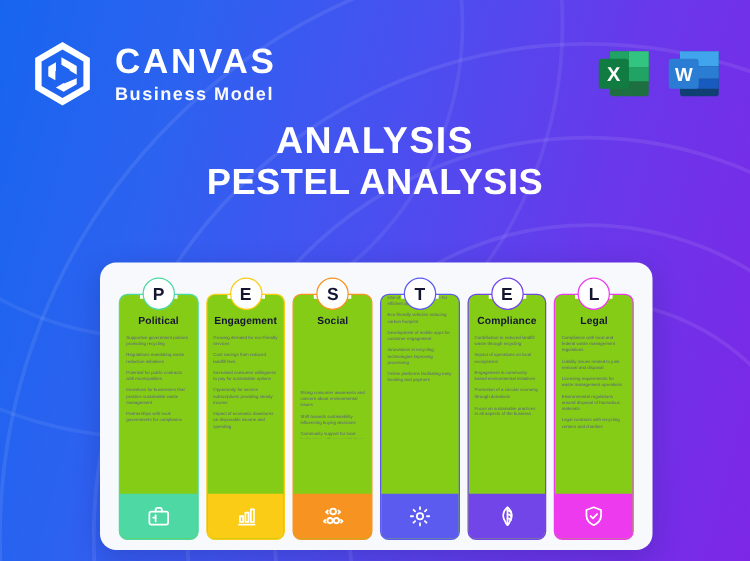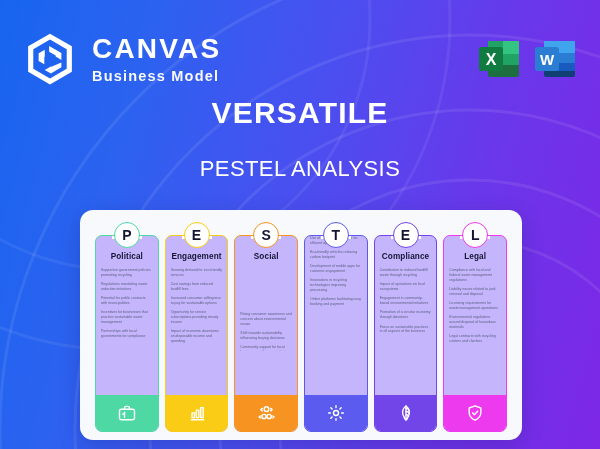--- a/index.html
+++ b/index.html
@@ -41,21 +41,21 @@
 
   
   .titles {
     position: absolute; top: 96px; left: 0; right: 0;
     text-align: center; color: #fff;
   }
   .title-main {
     font-size: 30px; font-weight: 700; letter-spacing: 1.2px;
   }
   .title-sub {
-    font-size: 22px; font-weight: 400; letter-spacing: .4px; margin-top: 26px;
+    font-size: 29px; font-weight: 700; letter-spacing: .4px; 
   }
 
   
   .panel {
     position: absolute; left: 80px; top: 210px; width: 442px; height: 230px;
     background: #f7f9fd;
     border-radius: 13px;
     box-shadow: 0 6px 22px rgba(10,20,80,.20);
   }
   .columns {
@@ -70,21 +70,21 @@
     position: absolute; top: 0; left: 50%; transform: translateX(-50%);
     width: 26px; height: 26px; border-radius: 50%;
     background: #fff; border: 1.6px solid #999;
     display: flex; align-items: center; justify-content: center;
     font-size: 14px; font-weight: 700; color: #151531;
     z-index: 3;
   }
   .card {
     margin-top: 13px;
     flex: 1 1 auto;
-    background: #c4b5fd;
+    background: #84cc16;
     border: 1.4px solid #999;
     border-radius: 7px;
     position: relative;
     display: flex; flex-direction: column;
     overflow: hidden;
   }
   
   .card::before {
     content: "";
     position: absolute; top: -3px; left: 50%; transform: translateX(-50%);
@@ -170,21 +170,21 @@
           <rect x="12" y="17" width="31" height="10" fill="#2b7cd3"></rect>
           <rect x="12" y="27" width="31" height="8" fill="#185abd"></rect>
           <rect x="3" y="11" width="24" height="24" rx="2.5" fill="#2b7cd3"></rect>
           <text x="15" y="28.5" font-family="Liberation Sans, sans-serif" font-size="15" font-weight="700" fill="#ffffff" text-anchor="middle">W</text>
         </svg>
       </div>
     </div>
   </div>
 
   <div class="titles">
-    <div class="title-main">VERSATILE</div>
+    <div class="title-main">ANALYSIS</div>
     <div class="title-sub">PESTEL ANALYSIS</div>
   </div>
 
   <div class="panel">
     <div class="columns" id="columns">
         <div class="col">
           <div class="badge" style="border-color: rgb(78, 216, 164);">P</div>
           <div class="card" style="border-color: rgb(78, 216, 164);">
             <div class="card-head">Political</div>
             <div class="card-body">

